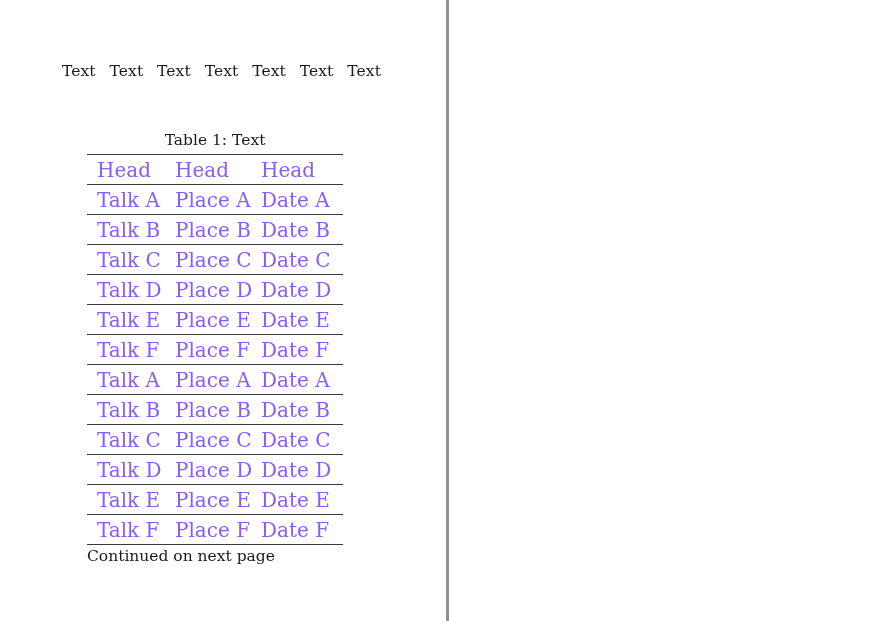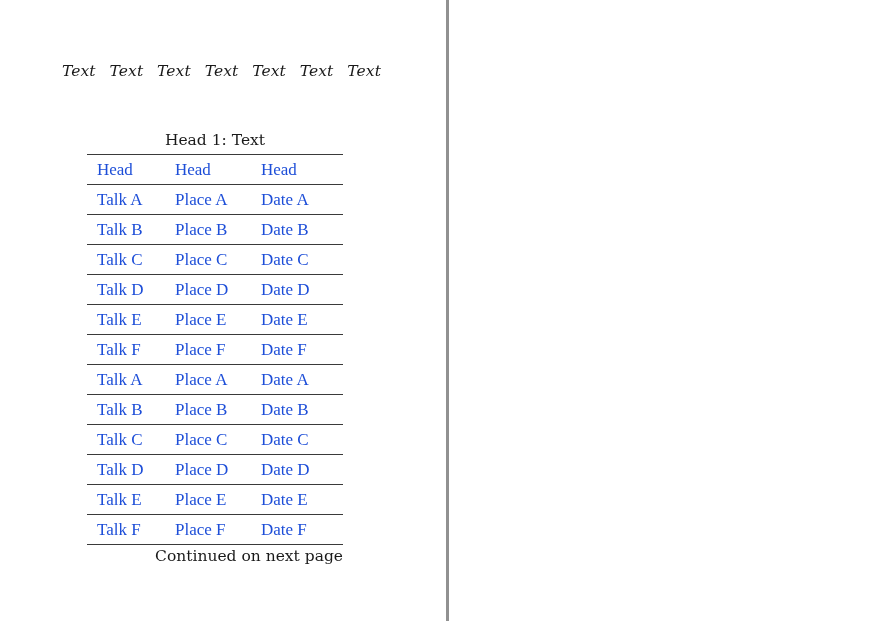--- a/index.html
+++ b/index.html
@@ -49,21 +49,20 @@
     text-align: justify;
     text-align-last: justify;
     letter-spacing: 0.1px;
     color: #1a1a1a;
   }
   .para .line {
     display: block;
     text-align: justify;
     text-align-last: justify;
     white-space: nowrap;
-    font-style: italic;
   }
   .para .line.last {
     text-align-last: justify;
   }
   .para-indent {
     display: inline-block;
     width: 24px;
   }
 
   .para-left {
@@ -82,23 +81,22 @@
     color: #1a1a1a;
   }
   .tbl-caption .capgap { display: inline-block; width: 5px; }
 
   .caption-left  { left: 87px;  top: 130px; width: 256px; }
 
   
   table.lt {
     position: absolute;
     border-collapse: collapse;
-    font-size: 17px;
-    color: #1d4ed8;
-    font-family: Liberation Serif, serif;
+    font-size: 20px;
+    color: #8b5cf6;
   }
   table.lt td, table.lt th {
     font-weight: normal;
     text-align: left;
     padding: 0;
     height: 29px;
     vertical-align: middle;
     white-space: nowrap;
   }
   table.lt tr { border-bottom: 1px solid #3a3a3a; }
@@ -108,39 +106,38 @@
 
   .lt-left  .c0 { width: 78px; padding-left: 10px; }
   .lt-left  .c1 { width: 86px; }
   .lt-left  .c2 { width: 82px; }
 
   
   .tbl-foot {
     position: absolute;
     font-size: 15.5px;
     line-height: 22px;
-    text-align: right;
     white-space: nowrap;
     color: #1a1a1a;
   }
   .foot-left { left: 87px; top: 545px; width: 256px; }
 </style>
 </head>
 <body>
 
 <div id="spread">
 
   <div class="page page-left">
 
     <div class="para para-left">
       <span class="line"><span class="para-indent"></span><span>Text Text Text Text Text Text Text</span></span>
     </div>
 
     <div class="tbl-caption caption-left">
-      <span>Head 1:</span><span class="capgap"></span><span>Text</span>
+      <span>Table 1:</span><span class="capgap"></span><span>Text</span>
     </div>
 
     <table class="lt lt-left">
       <thead>
         <tr class="toprule">
           <th class="c0">Head</th>
           <th class="c1">Head</th>
           <th class="c2">Head</th>
         </tr>
       </thead>

